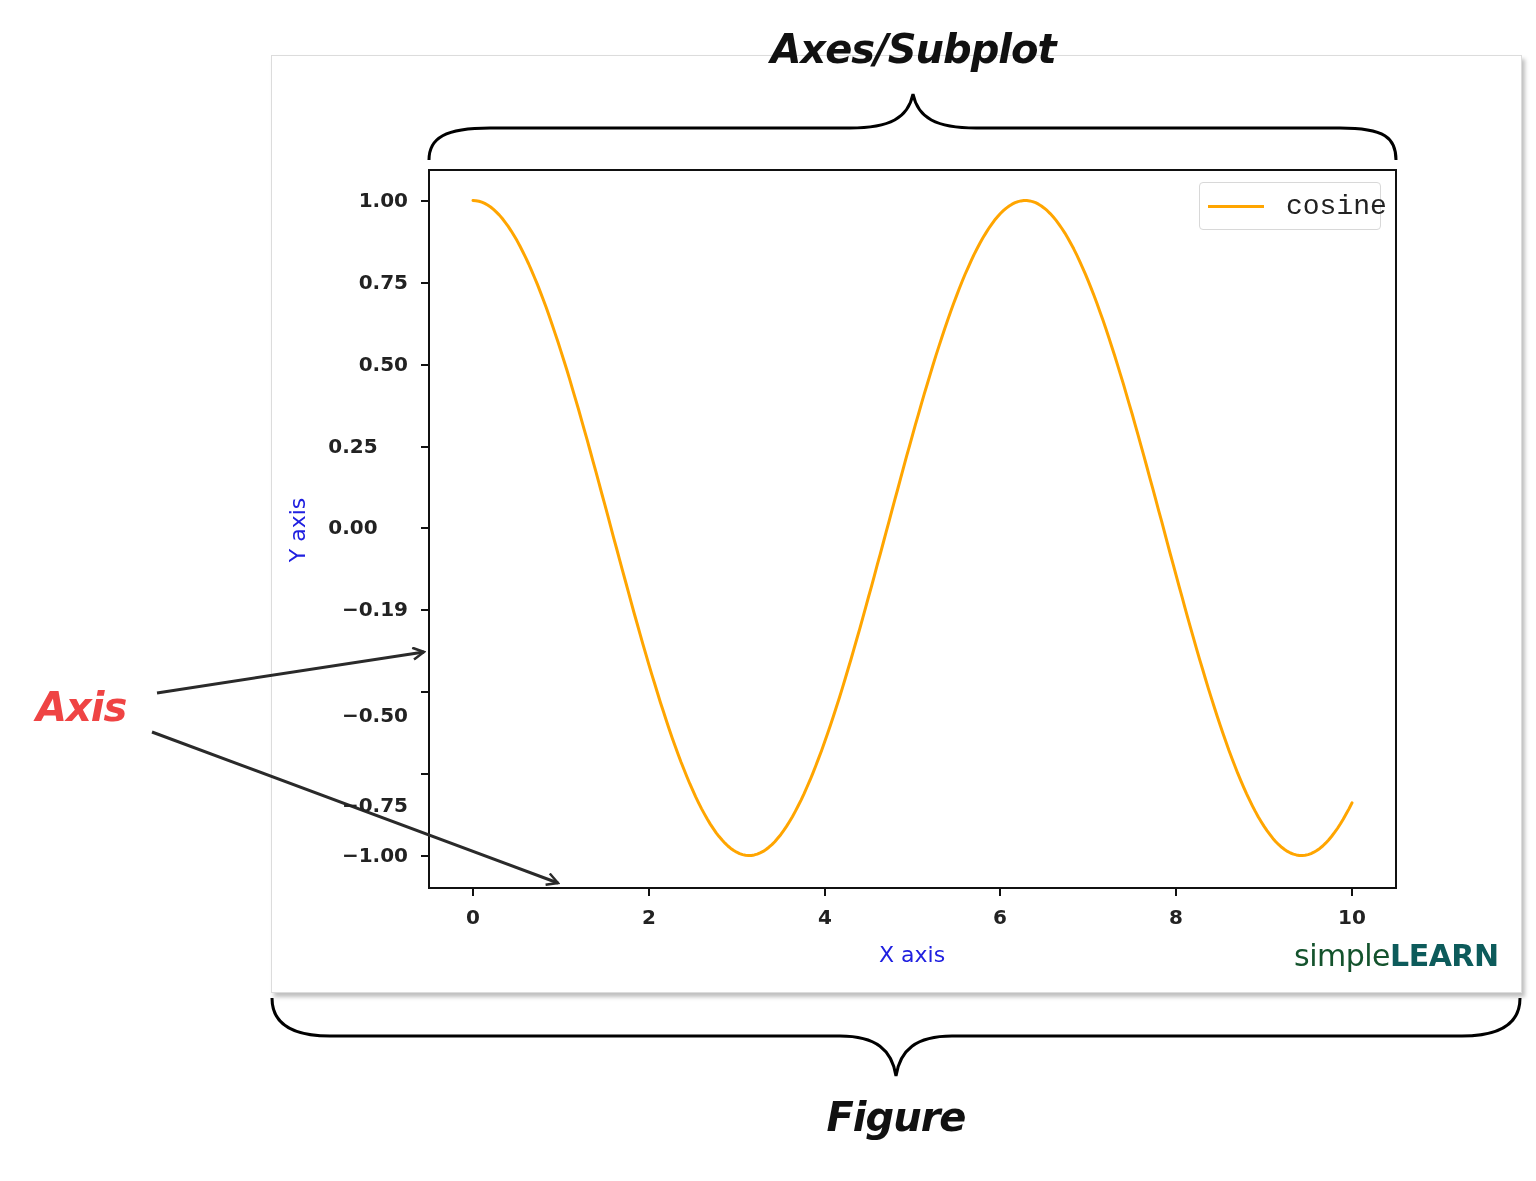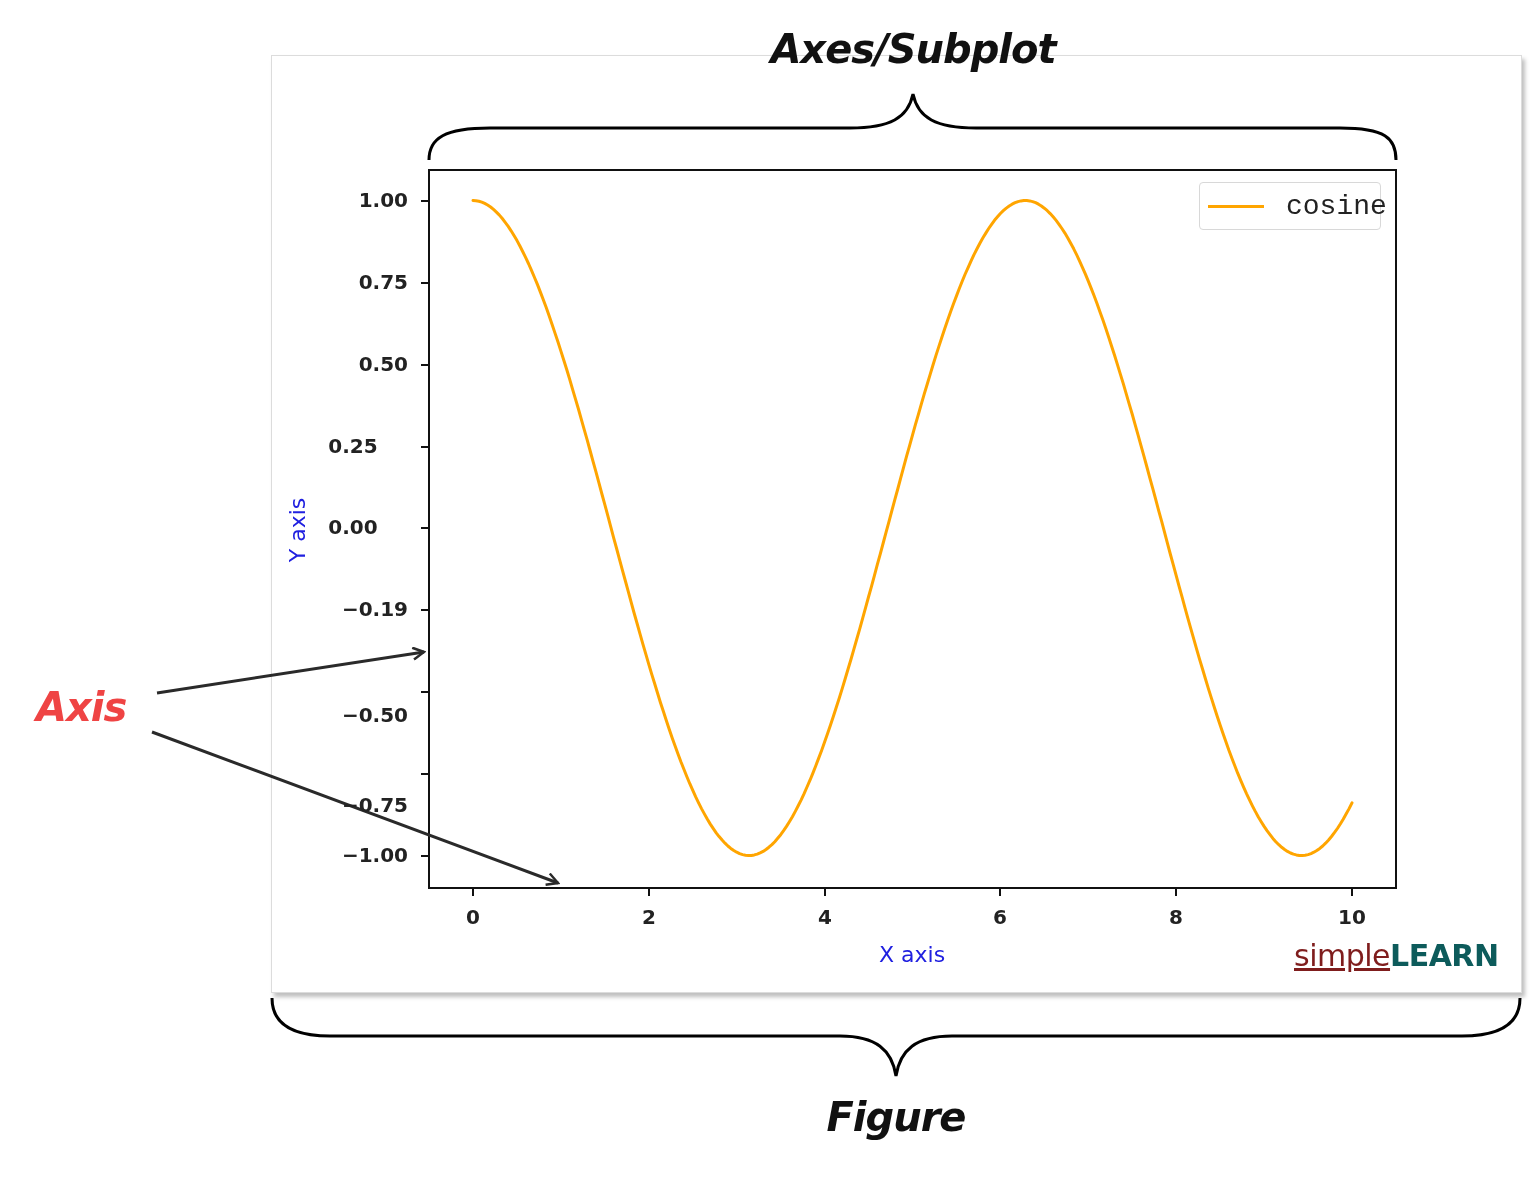--- a/index.html
+++ b/index.html
@@ -23,21 +23,21 @@
   .axis-label { position: absolute; font-size: 22px; color: #2020e0; font-family: "DejaVu Sans", sans-serif; white-space: nowrap; }
   .ylabel { left: 297px; top: 530px; transform: translate(-50%, -50%) rotate(-90deg); }
   .xlabel { left: 871px; top: 942px; margin-left: 8px; }
   .legend {
     position: absolute; left: 1199px; top: 182px; width: 182px; height: 48px;
     border: 1px solid #d8d8d8; border-radius: 4px; background: #fff; box-sizing: border-box;
   }
   .legend-line { position: absolute; left: 8px; top: 22px; width: 56px; height: 3px; background: #ffa500; }
   .legend-text { position: absolute; left: 86px; top: 8px; font-size: 28px; color: #222; font-family: Liberation Mono, monospace; }
   .brand { position: absolute; left: 1294px; top: 938px; font-size: 30px; white-space: nowrap; font-family: "DejaVu Sans", sans-serif; letter-spacing: -0.5px; }
-  .brand-light { color: #7f1d1d; text-decoration: underline; }
+  .brand-light { color: #14532d; }
   .brand-bold { color: #0d5b5b; font-weight: bold; }
 </style>
 </head>
 <body>
 
 <div class="figure-frame"></div>
 
 <svg class="overlay" width="1536" height="1181" viewBox="0 0 1536 1181">
 
   <path d="M429,160 C429,138 445,128 490,128 L850,128 C890,128 908,118 913,94 C918,118 936,128 976,128 L1340,128 C1385,128 1396,138 1396,160" fill="none" stroke="#000" stroke-width="3"></path>

